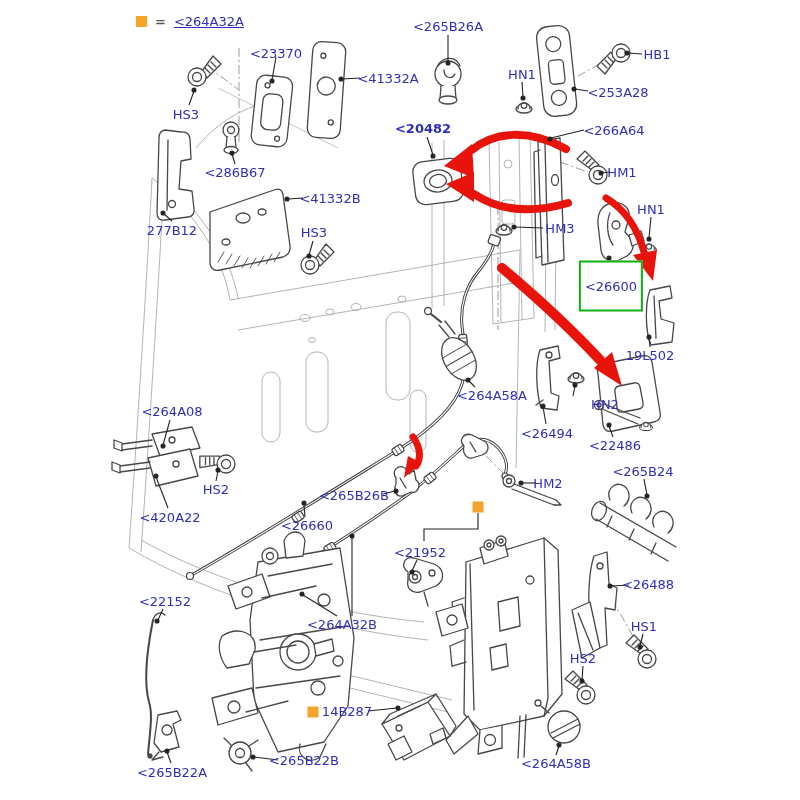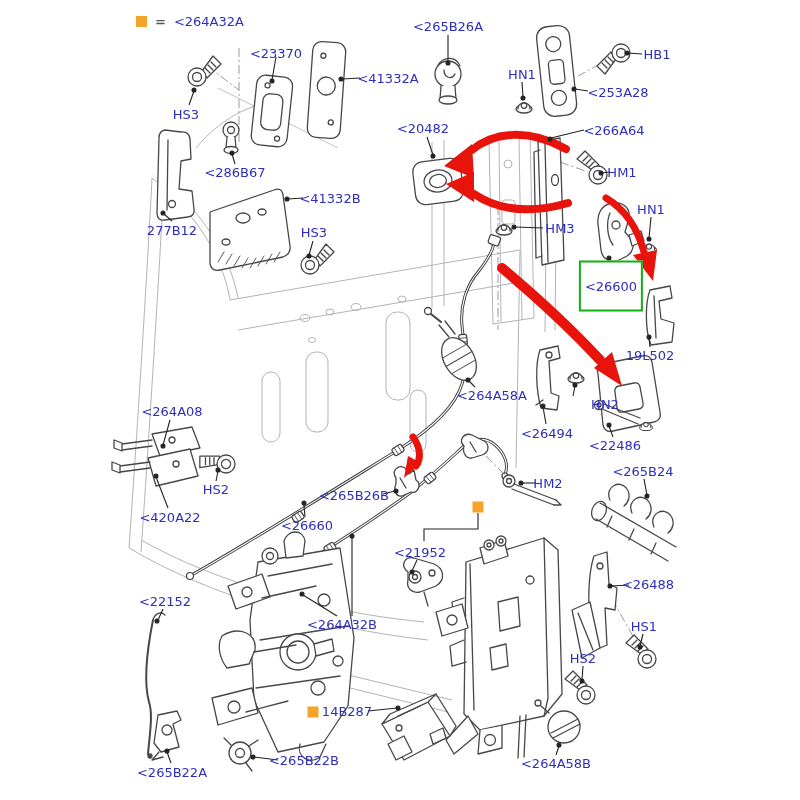--- a/index.html
+++ b/index.html
@@ -7,21 +7,21 @@
           font-family:"DejaVu Sans","Liberation Sans",sans-serif;}
   .canvas svg{position:absolute;left:0;top:0;}
   .part-label{position:absolute;transform:translate(-50%,-50%);white-space:nowrap;
               font:13px "DejaVu Sans","Liberation Sans",sans-serif;color:var(--label-color,#2e2ebe);}
   .part-label.boxed{border:2px solid var(--hl-color,#10b010);padding:16px 4px;background:#fff;}
   .marker{position:absolute;width:11px;height:11px;transform:translate(-50%,-50%);
           background:var(--marker-color,#f5a42b);}
   .legend{position:absolute;left:136px;top:14px;display:flex;align-items:center;gap:8px;}
   .legend .sq{width:11px;height:11px;background:var(--marker-color,#f5a42b);display:inline-block;}
   .legend .eq{font:bold 13px "DejaVu Sans","Liberation Sans",sans-serif;color:#555;}
-  .legend .lp{font:13px "DejaVu Sans","Liberation Sans",sans-serif;color:var(--label-color,#2e2ebe);}
+  .legend .lp{font:13px "DejaVu Sans","Liberation Sans",sans-serif;color:var(--label-color,#2e2ebe);text-decoration:underline;}
 </style>
 </head>
 <body>
 
 <div class="canvas">
 
 <svg width="800" height="800" viewBox="0 0 800 800">
   <defs>
     <g id="scrNE">
       <path d="M5,-6 L16,-21 L24,-13 L10,1 Z" fill="#fff"></path>
@@ -486,21 +486,21 @@
   </div>
 
   <div id="labels">
       <span class="part-label" style="left: 276px; top: 53px;">&lt;23370</span>
       <span class="part-label" style="left: 448px; top: 26px;">&lt;265B26A</span>
       <span class="part-label" style="left: 657px; top: 54px;">HB1</span>
       <span class="part-label" style="left: 522px; top: 74px;">HN1</span>
       <span class="part-label" style="left: 618px; top: 92px; text-align: center;">&lt;253A28</span>
       <span class="part-label" style="left: 388px; top: 78px;">&lt;41332A</span>
       <span class="part-label" style="left: 186px; top: 114px;">HS3</span>
-      <span class="part-label" style="left: 423px; top: 128px;">&lt;20482</span>
+      <span class="part-label" style="left: 423px; top: 128px; font-weight: bold;">&lt;20482</span>
       <span class="part-label" style="left: 614px; top: 130px;">&lt;266A64</span>
       <span class="part-label" style="left: 235px; top: 172px;">&lt;286B67</span>
       <span class="part-label" style="left: 622px; top: 172px;">HM1</span>
       <span class="part-label" style="left: 330px; top: 198px;">&lt;41332B</span>
       <span class="part-label" style="left: 651px; top: 209px;">HN1</span>
       <span class="part-label" style="left: 172px; top: 230px;">277B12</span>
       <span class="part-label" style="left: 314px; top: 232px;">HS3</span>
       <span class="part-label" style="left: 560px; top: 228px;">HM3</span>
       <span class="part-label boxed" style="left: 611px; top: 286px;">&lt;26600</span>
       <span class="part-label" style="left: 650px; top: 355px;">19L502</span>

